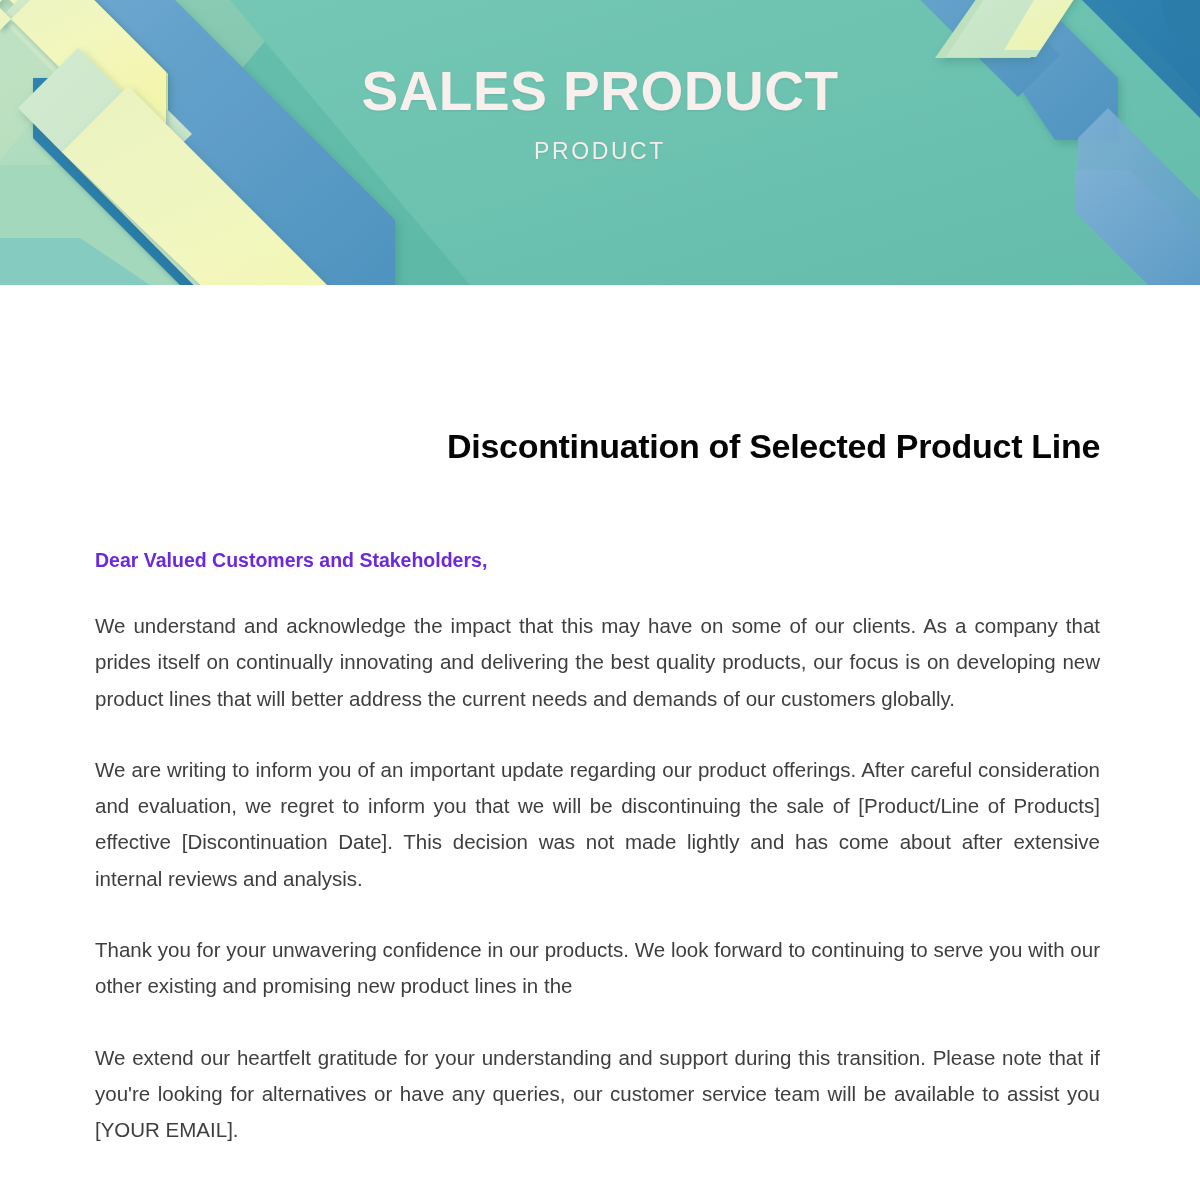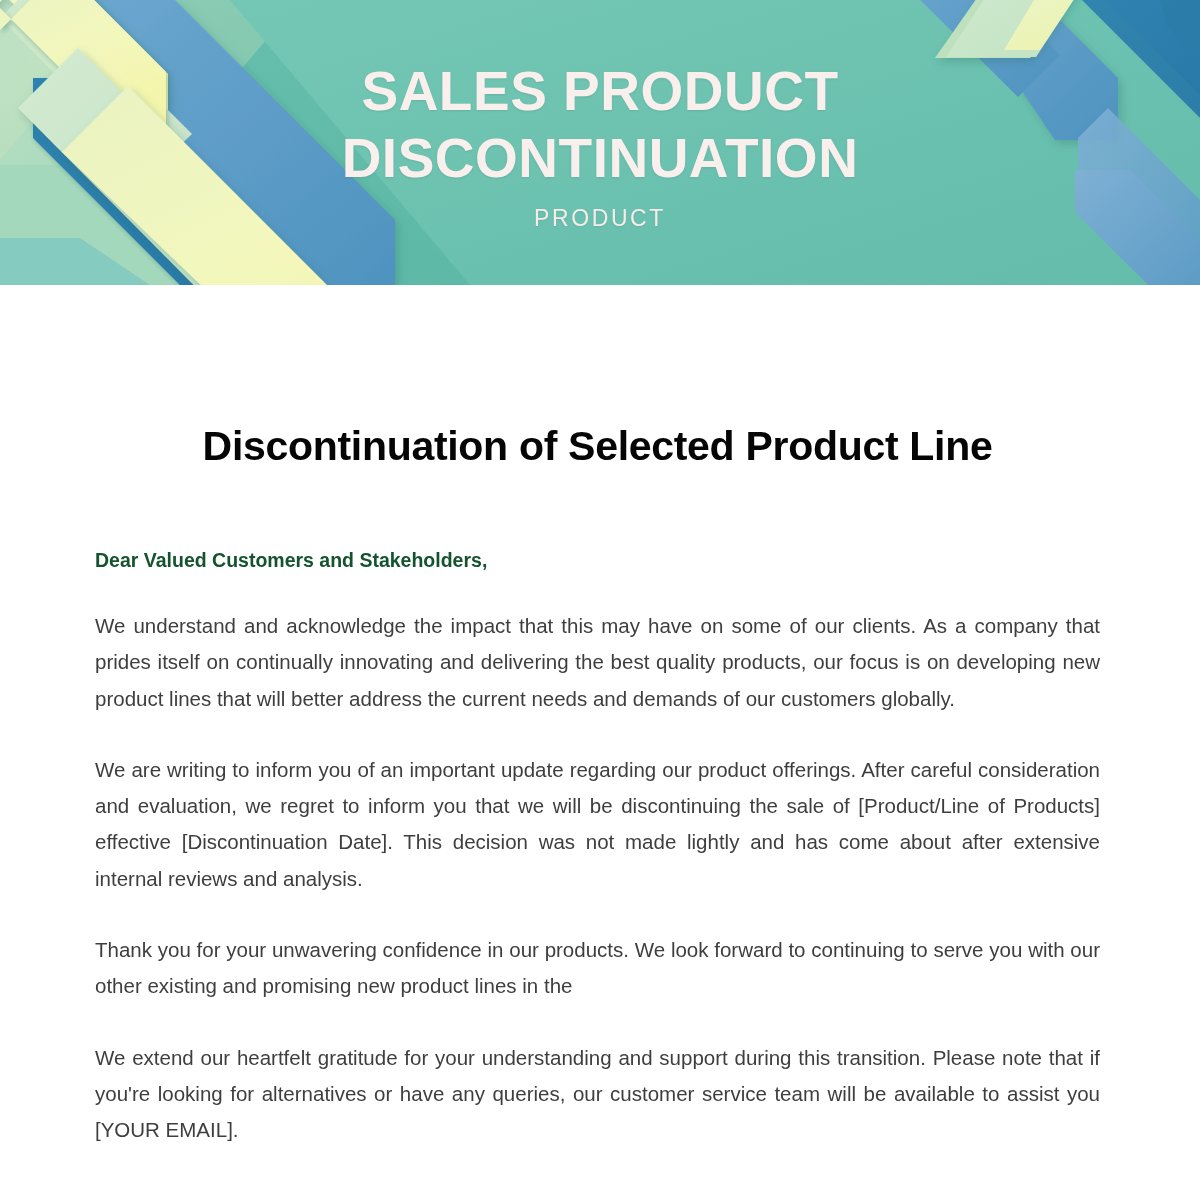--- a/index.html
+++ b/index.html
@@ -60,34 +60,34 @@
   
   .doc {
     position: relative;
     padding: 0 100px 0 95px;
     box-sizing: border-box;
     width: 1200px;
   }
   .doc-heading {
     font-family: "Liberation Sans", sans-serif;
     font-weight: bold;
-    font-size: 41px;
+    font-size: 34px;
     line-height: 48px;
     color: #050505;
-    text-align: center;
+    text-align: right;
     margin: 0;
     padding-top: 137px;
     letter-spacing: -0.3px;
   }
   .salutation {
     font-family: "Liberation Sans", sans-serif;
     font-weight: bold;
     font-size: 19.5px;
     line-height: 26px;
-    color: #14532d;
+    color: #6d28d9;
     margin: 0;
     padding-top: 77px;
   }
   .body-para {
     font-family: "Liberation Sans", sans-serif;
     font-weight: normal;
     font-size: 20.5px;
     line-height: 36.3px;
     color: #3e3e3e;
     text-align: justify;
@@ -189,21 +189,20 @@
     <polygon points="1075,170 1200,295 1200,190 1118,108" fill="none"></polygon>
     <polygon points="1078,172 1200,294 1200,200 1108,108 1078,138" fill="url(#gBlueSoft)" opacity="0.9"></polygon>
     <polygon points="1075,170 1130,170 1200,240 1200,285 1148,285 1075,212" fill="url(#gBlueSoft)"></polygon>
 
     <polygon points="1160,0 1200,0 1200,60 1168,28" fill="#2c7ca9" opacity="0.9"></polygon>
   </svg>
 
   <div class="banner-text">
     <h1 class="banner-title">
       <span>SALES PRODUCT</span><br>
-      <span>DISCONTINUATION</span>
     </h1>
     <div class="banner-subtitle">PRODUCT</div>
   </div>
 </header>
 
 <main class="doc">
 
   <h2 class="doc-heading">Discontinuation of Selected Product Line</h2>
 
   <p class="salutation">Dear Valued Customers and Stakeholders,</p>

